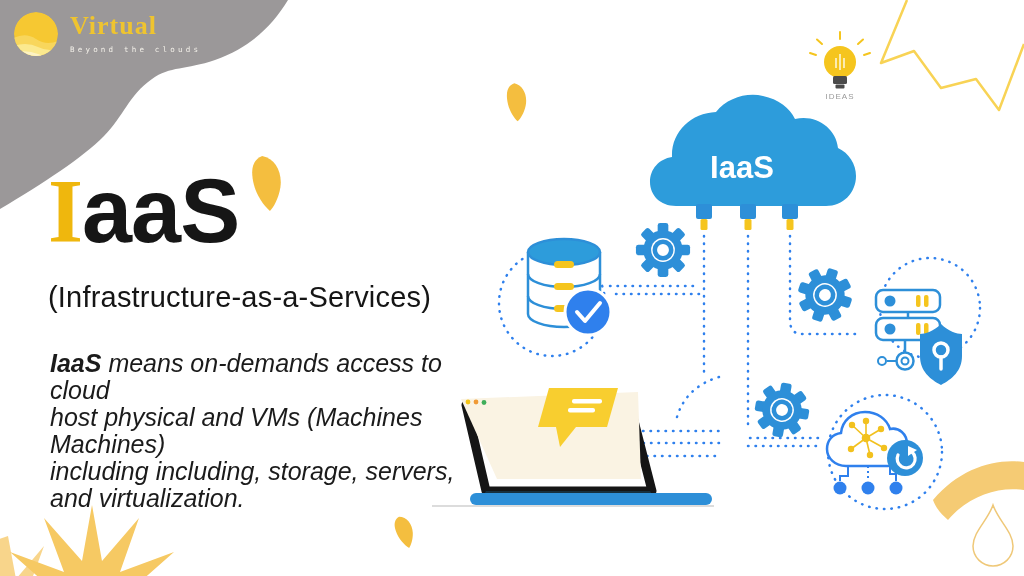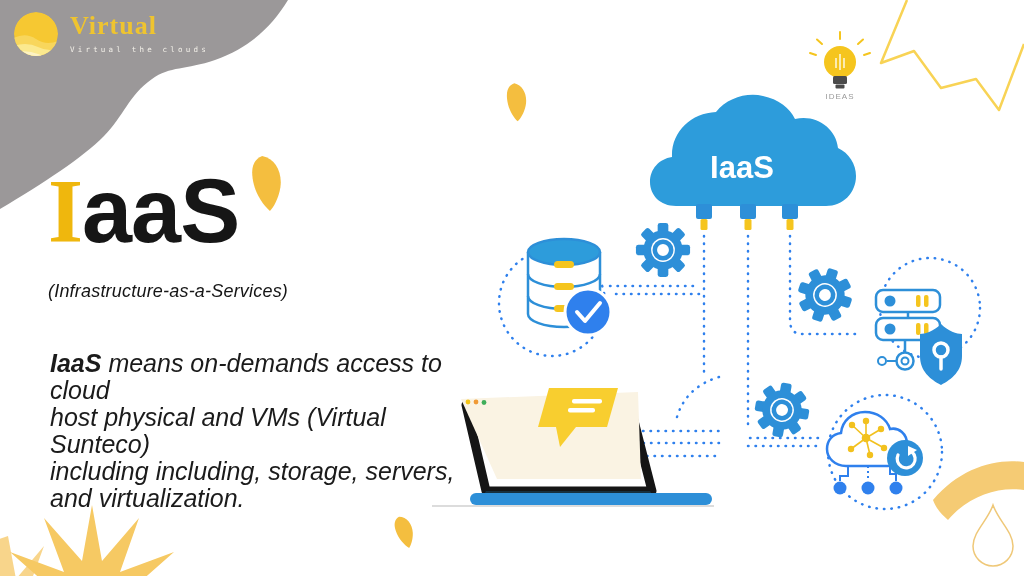--- a/index.html
+++ b/index.html
@@ -5,21 +5,21 @@
   html,body{margin:0;padding:0;background:#e8e8e8;}
   .stage{position:relative;width:1024px;height:576px;background:#ffffff;overflow:hidden;
          font-family:"Liberation Sans",sans-serif;}
   .stage svg.canvas{position:absolute;left:0;top:0;z-index:0;}
   .textlayer{position:absolute;left:0;top:0;width:100%;height:100%;z-index:1;pointer-events:none;}
   .logo-text{position:absolute;left:70px;top:13px;}
   .logo-name{font-family:"Liberation Serif",serif;font-size:26px;font-weight:600;color:#EFC42F;letter-spacing:1px;line-height:1;}
   .logo-tagline{font-family:"DejaVu Sans Mono",monospace;font-size:7.5px;color:#F4F1EA;letter-spacing:3.2px;margin-top:6px;}
   .hero-title{position:absolute;left:48px;top:166px;font-size:90px;font-weight:800;line-height:1;color:#161616;letter-spacing:-1px;}
   .hero-title .initial{font-family:"Liberation Serif",serif;font-weight:700;color:#EFB70D;}
-  .hero-subtitle{position:absolute;left:48px;top:281px;font-size:18px;font-style:italic;color:#151515;letter-spacing:0.2px;}
+  .hero-subtitle{position:absolute;left:48px;top:281px;font-size:29px;color:#151515;letter-spacing:0.2px;}
   .hero-desc{position:absolute;left:50px;top:350px;width:420px;font-size:25px;font-style:italic;
              color:#1b1b1b;line-height:27px;}
   .hero-desc .lead{font-weight:700;}
 </style>
 </head>
 <body>
 
 <div class="stage">
 
   <svg class="canvas" width="1024" height="576" viewBox="0 0 1024 576">
@@ -203,30 +203,30 @@
     <polygon fill="#F8D385" opacity="0.95" points="8,536 16,579 44,546 29,587 70,572 37,600 80,608 37,616 70,644 -20,660 -60,560"></polygon>
     <polygon fill="#F6C963" points="-3,600 53,590 10,552 64,572 44,518 82,561 92,505 102,561 139,518 120,572 174,552 131,590 187,600 131,610 174,648 92,700 -40,700"></polygon>
 
     <path d="M933,500 C960,468 995,458 1024,462 L1024,490 C998,486 968,496 948,520 C941,514 936,508 933,500 Z" fill="#F5CB74"></path>
     <path d="M993,505 C988,520 973,532 973,546 A20,20 0 1 0 1013,546 C1013,532 998,520 993,505 Z" fill="none" stroke="#EFC878" stroke-width="1.5"></path>
   </svg>
 
   <div class="textlayer">
     <div class="logo-text">
       <div class="logo-name">Virtual</div>
-      <div class="logo-tagline">Virtual the clouds</div>
+      <div class="logo-tagline">Beyond the clouds</div>
     </div>
 
     <div class="hero-title">
       <span class="initial">I</span><span>aaS</span>
     </div>
 
     <div class="hero-subtitle">(Infrastructure-as-a-Services)</div>
 
     <div class="hero-desc">
       <div><span class="lead">IaaS</span><span> means on-demands access to cloud</span></div>
-      <div>host physical and VMs (Virtual Sunteco)</div>
+      <div>host physical and VMs (Machines Machines)</div>
       <div>including including, storage, servers,</div>
       <div>and virtualization.</div>
     </div>
   </div>
 
 </div>
 
 </body></html>

